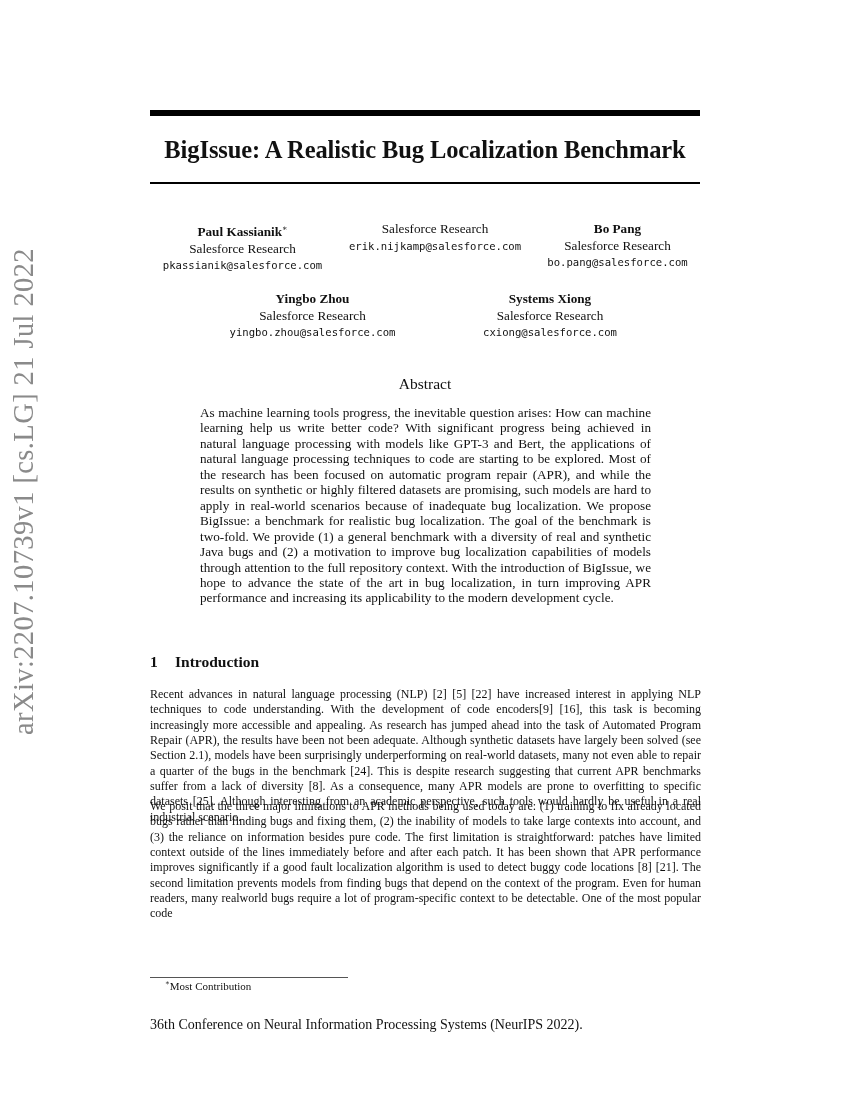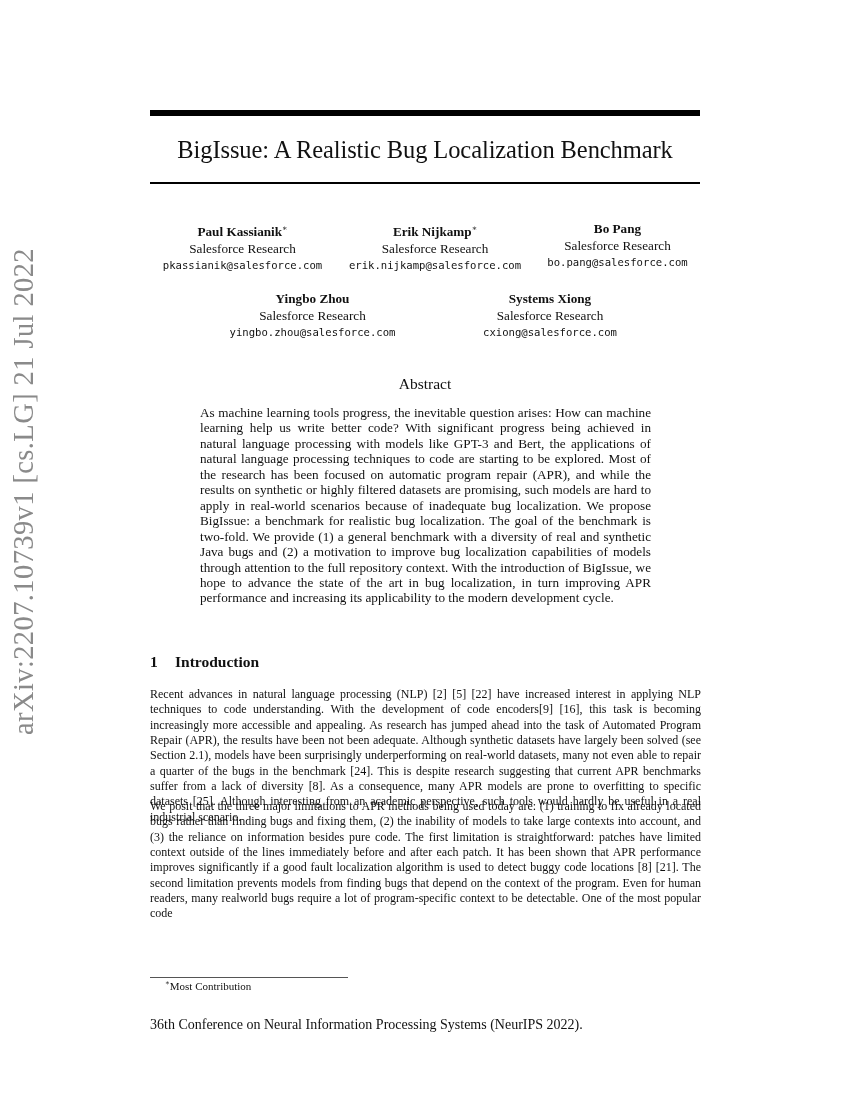--- a/index.html
+++ b/index.html
@@ -1,21 +1,21 @@
 <!DOCTYPE html>
 <html><head>
 <meta charset="utf-8">
 <style>
   html, body { margin: 0; padding: 0; background: #ffffff; }
   body { width: 850px; height: 1100px; position: relative; overflow: hidden;
          font-family: "Liberation Serif", "DejaVu Serif", serif; color: #111; }
   .rule-top { position: absolute; left: 150px; width: 550px; top: 110px; height: 6px; background: #000; }
   .rule-bot { position: absolute; left: 150px; width: 550px; top: 182px; height: 2px; background: #000; }
   .title { position: absolute; left: 150px; width: 550px; top: 134px; text-align: center;
-           font-weight: normal; font-size: 24.5px; line-height: 32px; letter-spacing: -0.1px; }
+           font-weight: bold; font-size: 24.5px; line-height: 32px; letter-spacing: -0.1px; }
   .author { position: absolute; text-align: center; font-size: 13.2px; line-height: 16.5px; }
   .author .name { font-weight: bold; }
   .author .name sup { font-weight: normal; font-size: 8px; }
   .author .email { font-family: "DejaVu Sans Mono", "Liberation Mono", monospace; font-size: 10.6px; }
   .a1 { left: 155px; width: 175px; top: 221px; }
   .a2 { left: 340px; width: 190px; top: 221px; }
   .a3 { left: 540px; width: 155px; top: 221px; }
   .a4 { left: 220px; width: 185px; top: 291px; }
   .a5 { left: 470px; width: 160px; top: 291px; }
   .arxiv { position: absolute; left: 8px; top: 735px; transform-origin: 0 0; transform: rotate(-90deg);
@@ -43,21 +43,20 @@
 <div class="rule-top"></div>
 <h1 class="title" style="margin:0">BigIssue: A Realistic Bug Localization Benchmark</h1>
 <div class="rule-bot"></div>
 
 <div class="author a1">
   <div class="name"><span>Paul Kassianik</span><sup>∗</sup></div>
   <div>Salesforce Research</div>
   <div class="email">pkassianik@salesforce.com</div>
 </div>
 <div class="author a2">
-  <div class="name"><span>Erik Nijkamp</span><sup>∗</sup></div>
   <div>Salesforce Research</div>
   <div class="email">erik.nijkamp@salesforce.com</div>
 </div>
 <div class="author a3">
   <div class="name">Bo Pang</div>
   <div>Salesforce Research</div>
   <div class="email">bo.pang@salesforce.com</div>
 </div>
 <div class="author a4">
   <div class="name">Yingbo Zhou</div>

